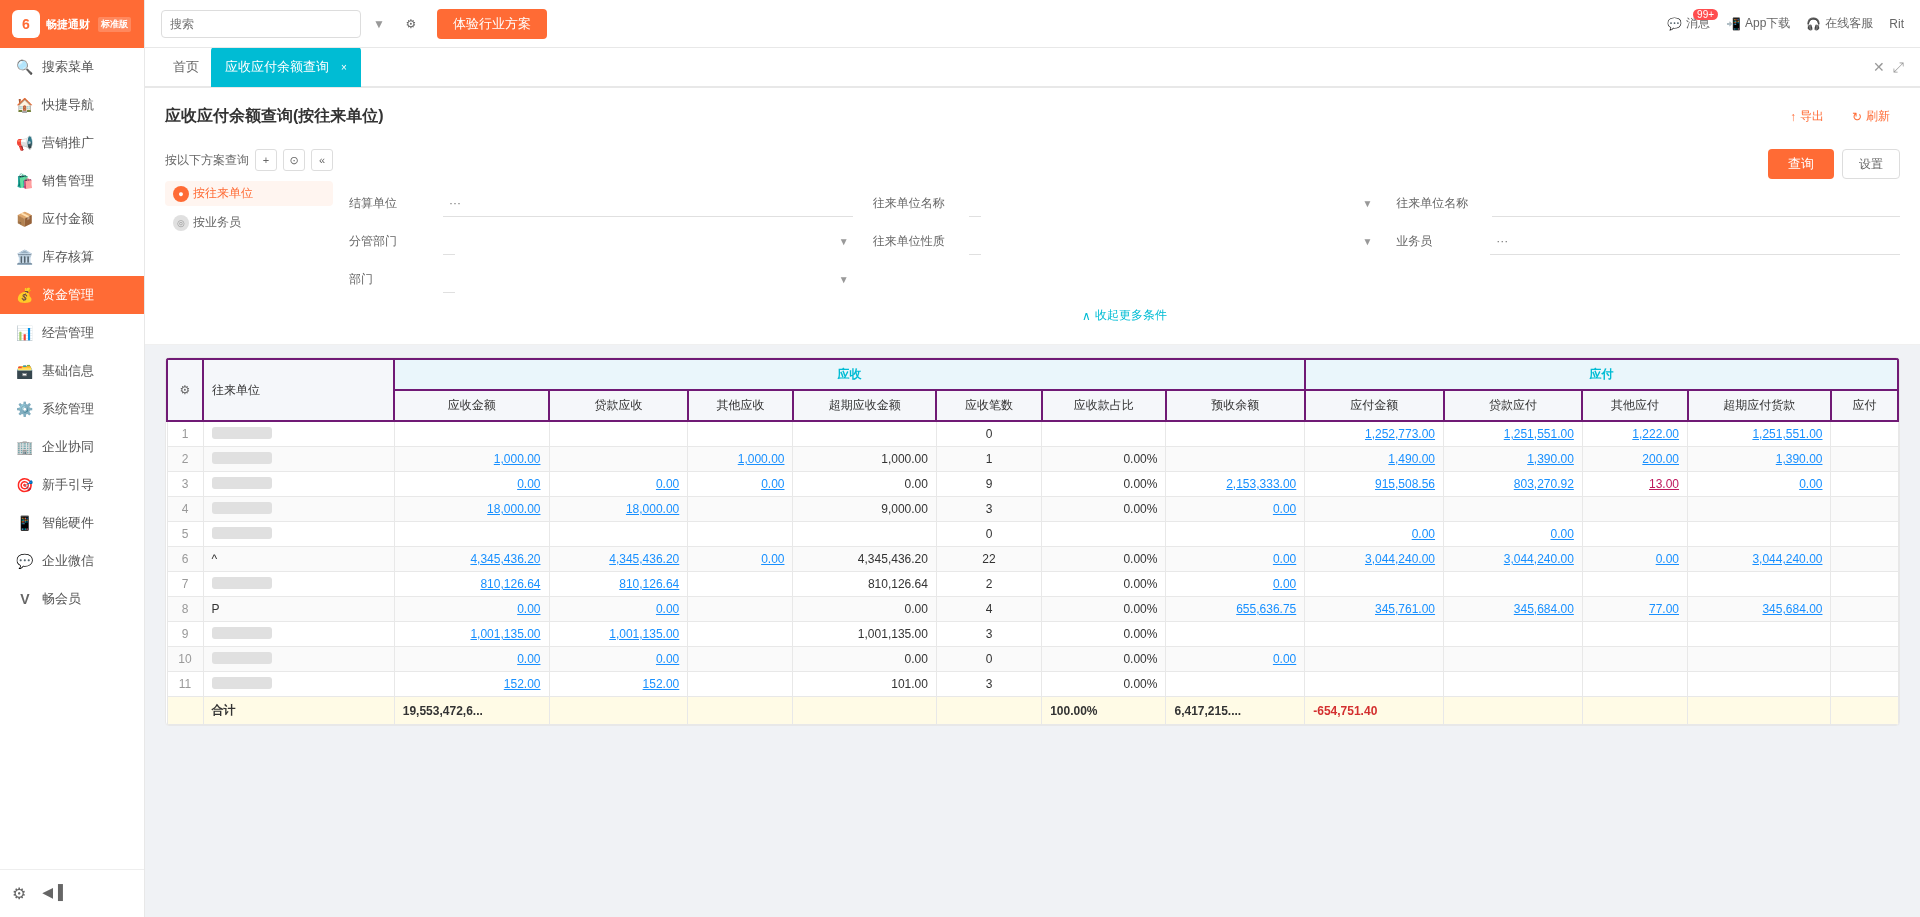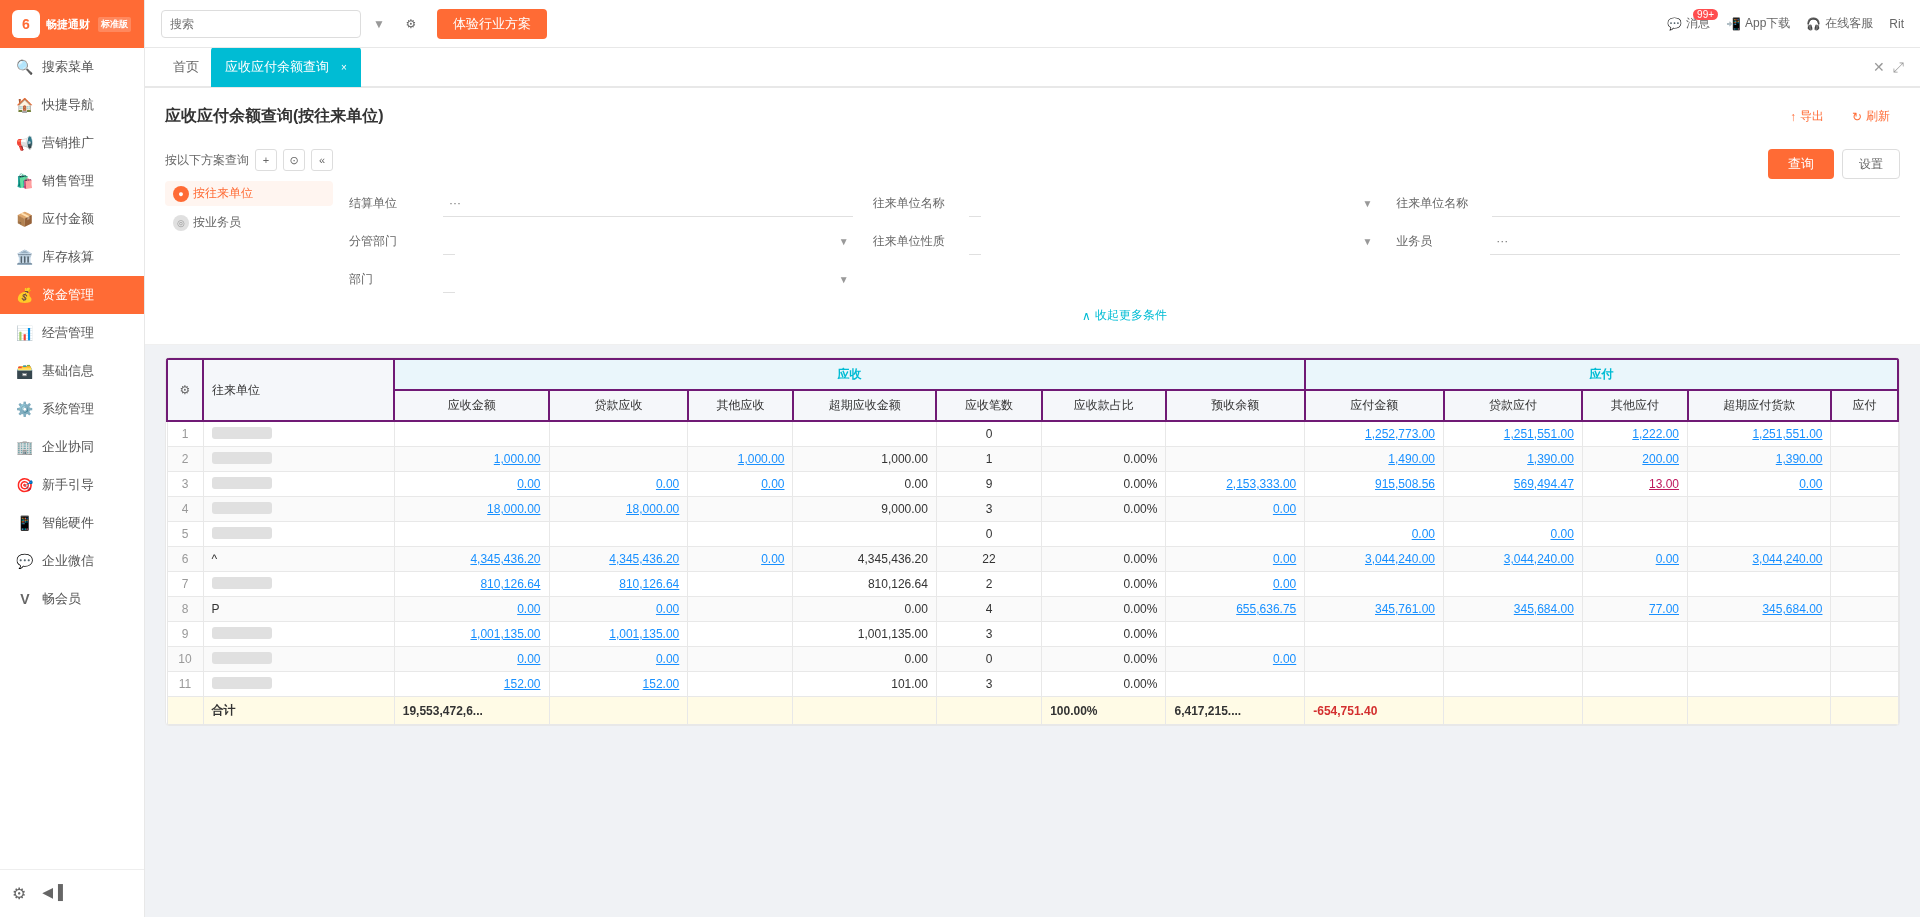--- a/index.html
+++ b/index.html
@@ -354,21 +354,21 @@
             <td class="row-num">3</td>
             <td class="text-left"><span class="blurred">&nbsp;&nbsp;&nbsp;&nbsp;&nbsp;&nbsp;&nbsp;&nbsp;&nbsp;&nbsp;</span></td>
             <td style="color: rgb(24, 144, 255); cursor: pointer; text-decoration: underline;">0.00</td>
             <td style="color: rgb(24, 144, 255); cursor: pointer; text-decoration: underline;">0.00</td>
             <td style="color: rgb(24, 144, 255); cursor: pointer; text-decoration: underline;">0.00</td>
             <td>0.00</td>
             <td class="text-center" style="text-align: center;">9</td>
             <td>0.00%</td>
             <td style="color: rgb(24, 144, 255); cursor: pointer; text-decoration: underline;">2,153,333.00</td>
             <td style="color: rgb(24, 144, 255); cursor: pointer; text-decoration: underline;">915,508.56</td>
-            <td style="color: rgb(24, 144, 255); cursor: pointer; text-decoration: underline;">569,494.47</td>
+            <td style="color: rgb(24, 144, 255); cursor: pointer; text-decoration: underline;">803,270.92</td>
             <td style="color: #be185d; cursor: pointer; text-decoration: underline;">13.00</td>
             <td style="color: rgb(24, 144, 255); cursor: pointer; text-decoration: underline;">0.00</td>
             <td></td>
           </tr>
           <tr>
             <td class="row-num">4</td>
             <td class="text-left"><span class="blurred">&nbsp;&nbsp;&nbsp;&nbsp;&nbsp;&nbsp;&nbsp;&nbsp;&nbsp;&nbsp;</span></td>
             <td style="color: rgb(24, 144, 255); cursor: pointer; text-decoration: underline;">18,000.00</td>
             <td style="color: rgb(24, 144, 255); cursor: pointer; text-decoration: underline;">18,000.00</td>
             <td></td>

